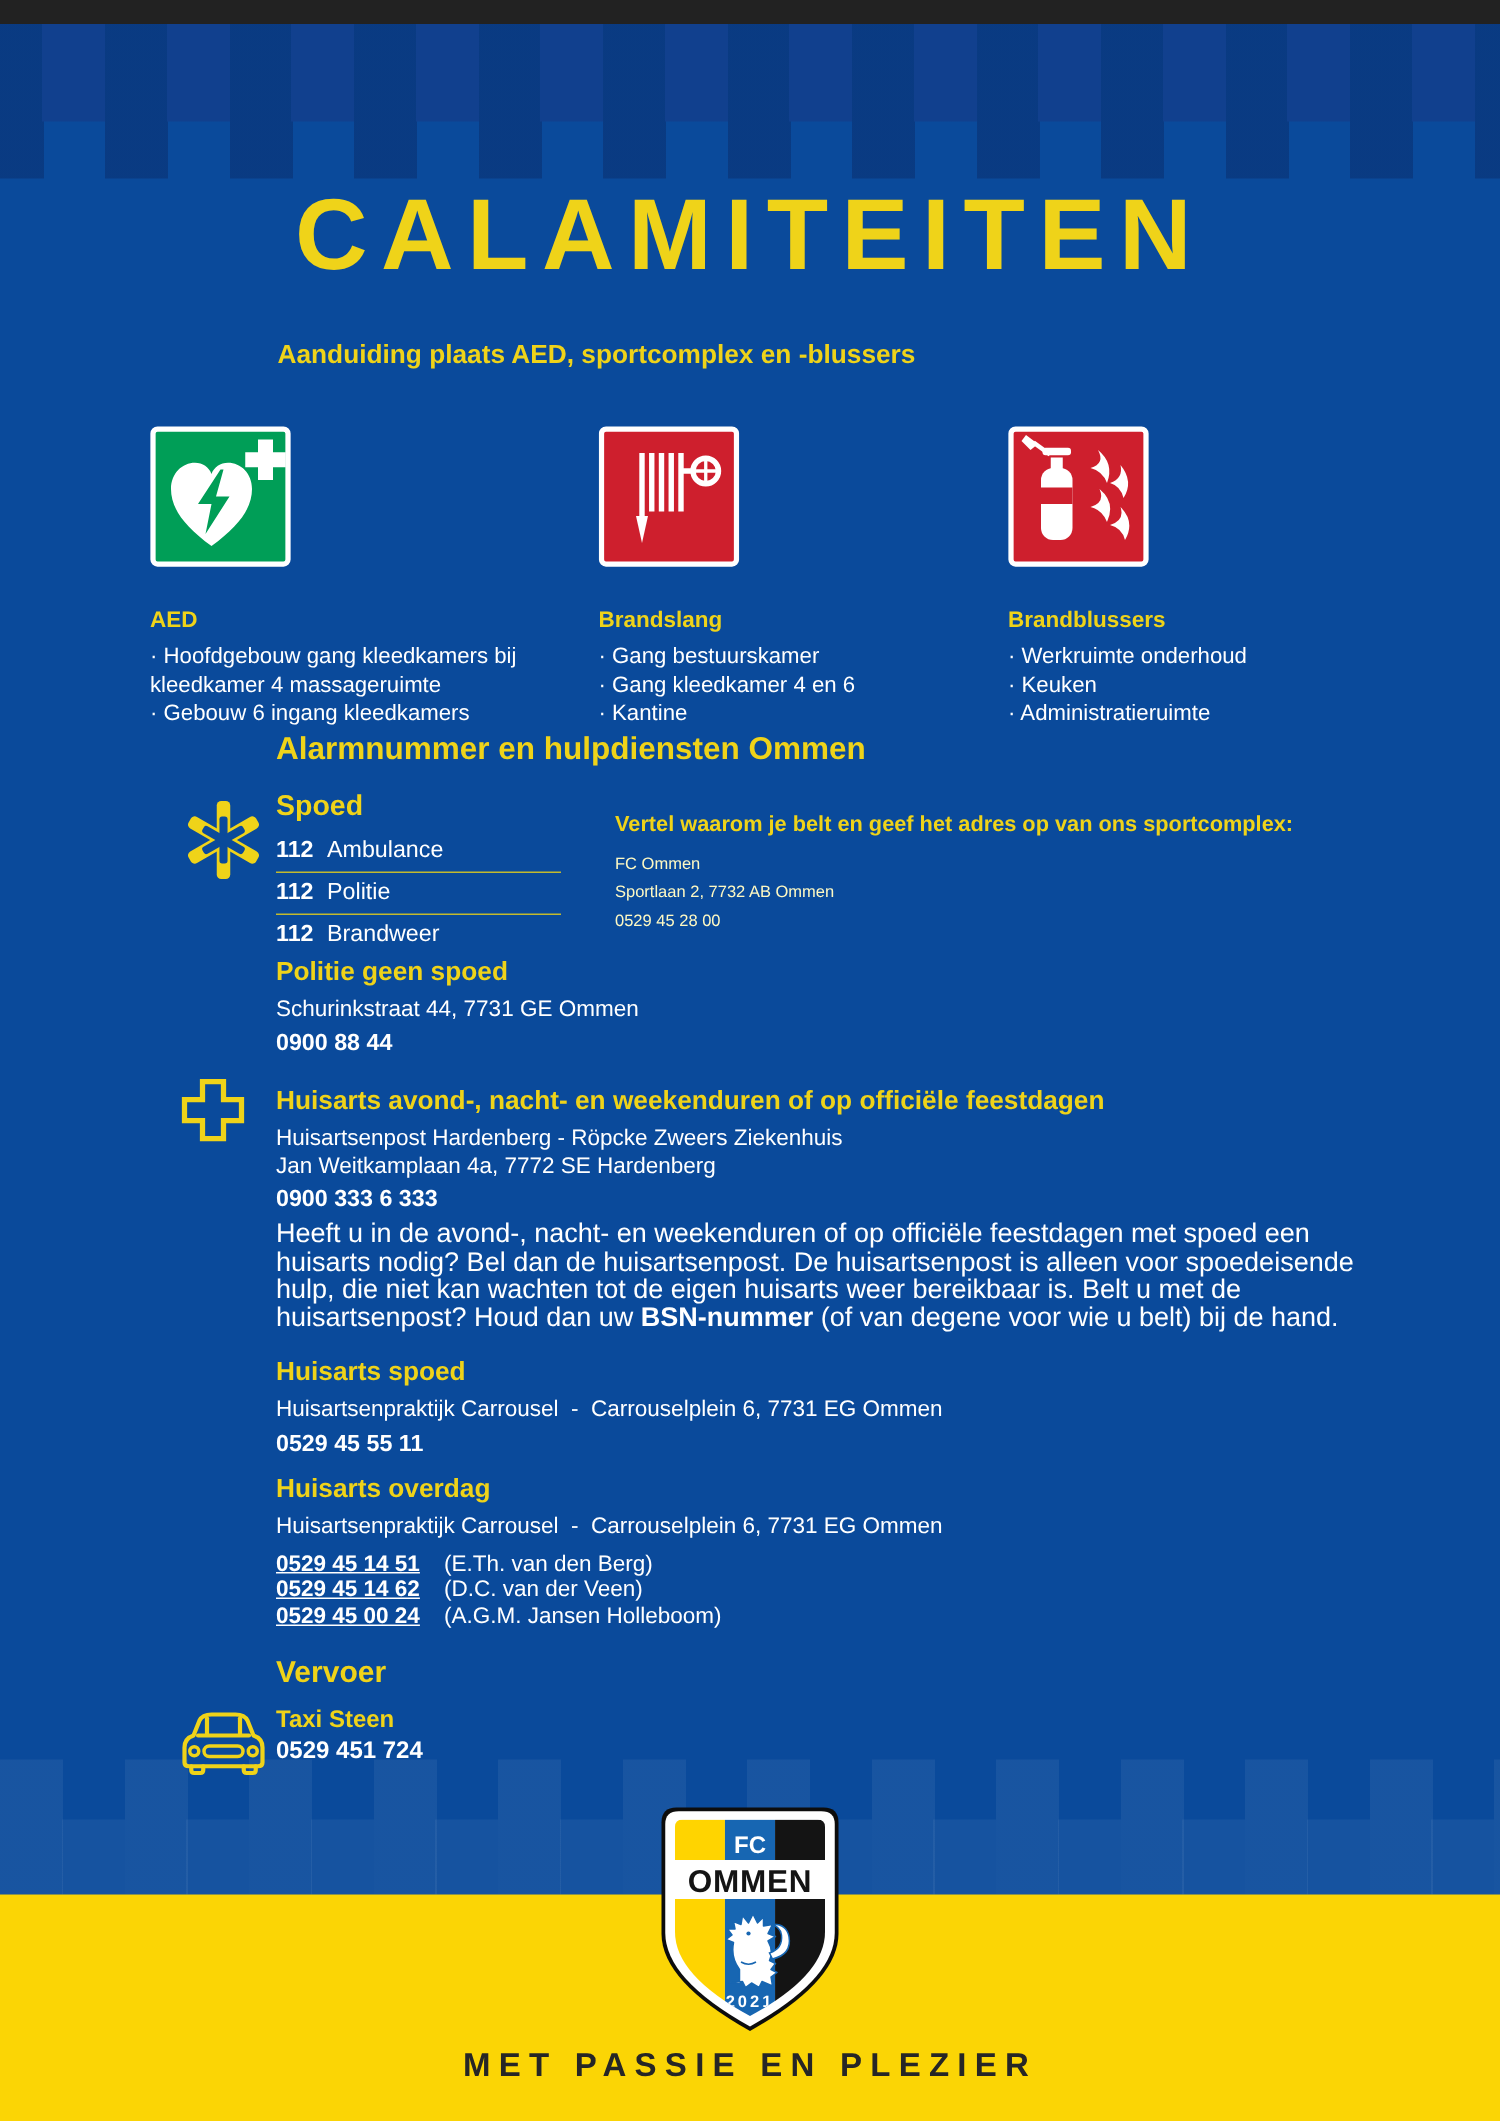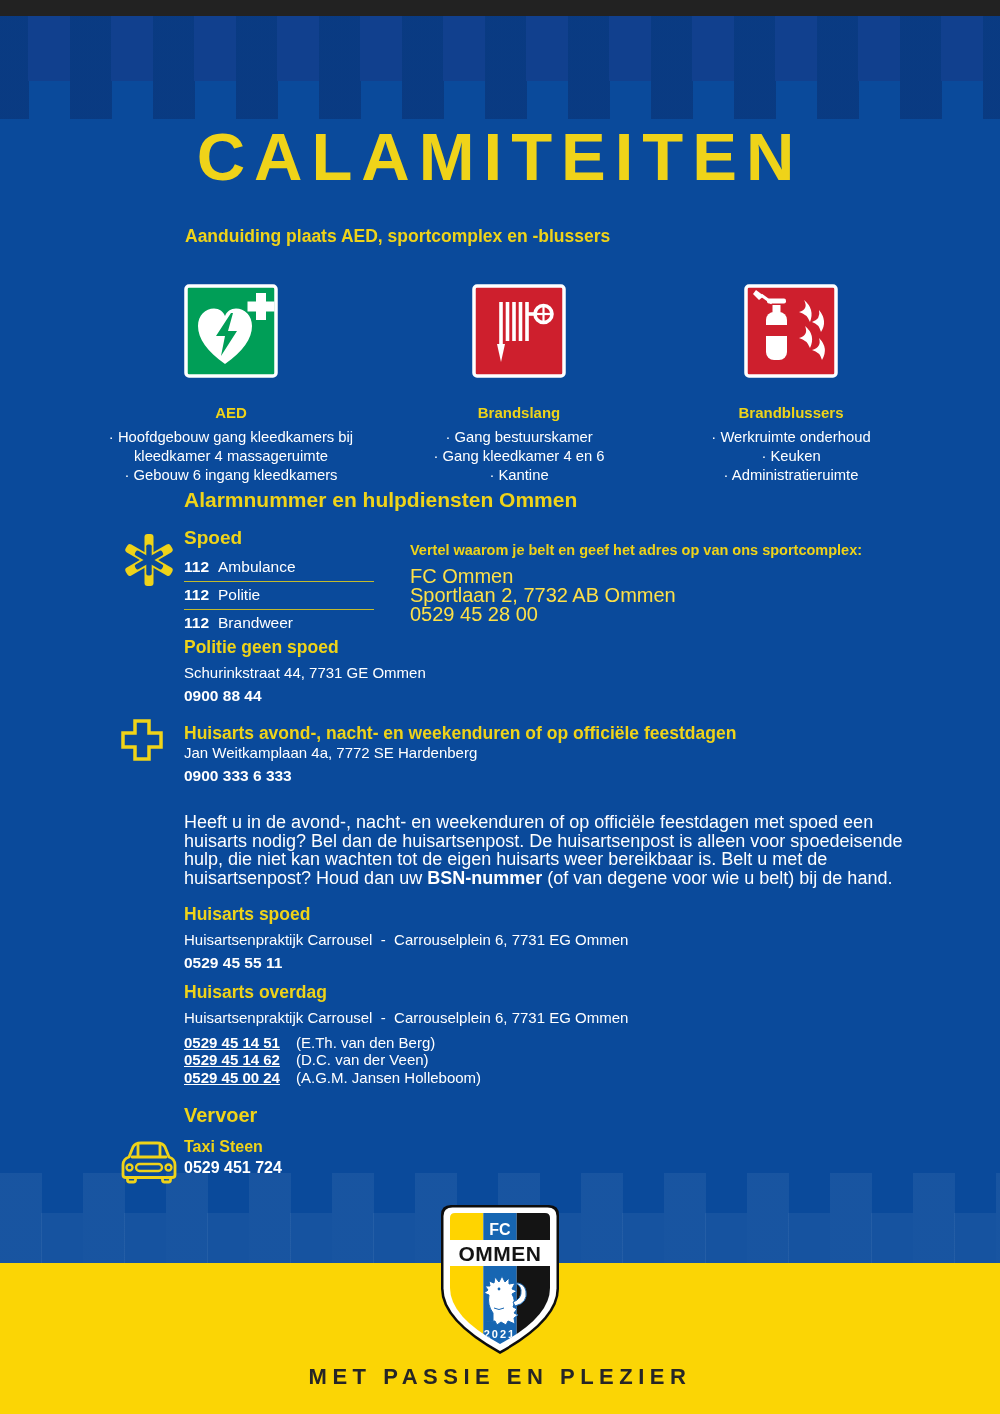--- a/index.html
+++ b/index.html
@@ -14,39 +14,39 @@
   .stripes-top{position:absolute;top:0;left:0;width:100%;height:65px;
     background:repeating-linear-gradient(90deg, transparent 0 28px, #11408e 28px 70px, transparent 70px 83px);}
   .stripes-bottom-tall{position:absolute;top:1157px;left:0;width:100%;height:90px;
     background:repeating-linear-gradient(90deg, rgba(255,255,255,0.06) 0 42px, transparent 42px 83px);}
   .stripes-bottom-short{position:absolute;top:1197px;left:0;width:100%;height:50px;
     background:repeating-linear-gradient(90deg, transparent 0 41px, rgba(255,255,255,0.05) 41px 83px);}
   .title{position:absolute;top:102px;left:0;width:1000px;text-align:center;
     font-size:67px;font-weight:800;letter-spacing:9px;color:#efd319;white-space:nowrap;}
   .subtitle{position:absolute;top:210px;left:185px;font-size:17.5px;font-weight:bold;color:#efd319;}
   
-  .sign-col{position:absolute;top:268px;text-align:center;color:#fff;}
+  .sign-col{position:absolute;top:268px;color:#fff;}
   .sign-col.aed{left:100px;width:262px;}
   .sign-col.slang{left:399px;width:240px;}
   .sign-col.bluss{left:672px;width:238px;}
   .sign-icon{display:inline-block;width:94px;height:94px;}
   .sign-label{margin-top:22px;font-size:15px;font-weight:bold;color:#efd319;}
   .sign-items{margin-top:7px;font-size:14.8px;line-height:19px;}
   .sign-item::before{content:"· ";}
   
   .h2{position:absolute;left:184px;font-size:21px;font-weight:bold;color:#efd319;}
   .icon-abs{position:absolute;}
   .spoed{position:absolute;left:184px;top:511px;color:#fff;}
   .spoed-title{font-size:19px;font-weight:bold;color:#efd319;margin-bottom:5px;}
   .num-row{width:190px;padding:4px 0 5px;font-size:15.5px;}
   .num-row.u{border-bottom:1px solid #c2ba2e;}
   .num{font-weight:bold;margin-right:9px;}
   .addr-note{position:absolute;left:410px;top:526px;}
   .addr-intro{font-size:14.5px;font-weight:bold;color:#efd319;margin-bottom:9px;}
-  .addr-lines{font-size:20px;line-height:19px;color:#fde047;}
+  .addr-lines{font-size:11px;line-height:19px;color:#fef9c3;}
   .block{position:absolute;left:184px;color:#fff;}
   .block .bh{font-size:17.5px;font-weight:bold;color:#efd319;}
   .block .bl{font-size:15px;line-height:18.5px;margin-top:6px;white-space:pre-wrap;}
   .block .bp{font-size:15.5px;font-weight:bold;margin-top:4px;}
   .note-par{position:absolute;left:184px;top:797px;width:730px;
     font-size:18px;line-height:18.6px;color:#fff;}
   .phone-row{font-size:15px;line-height:16.8px;margin-top:1px;}
   .phone-row .pn{display:inline-block;width:112px;font-weight:bold;text-decoration:underline;}
   .vervoer-h{position:absolute;left:184px;top:1088px;font-size:20px;font-weight:bold;color:#efd319;}
   .taxi-label{position:absolute;left:184px;top:1122px;font-size:16px;font-weight:bold;color:#efd319;}
@@ -188,20 +188,21 @@
   </div>
 
   <span class="icon-abs" style="left:120px;top:702px;width:44px;height:44px;">
     <svg viewBox="0 0 44 44" width="44" height="44">
       <path d="M15 3 H29 V15 H41 V29 H29 V41 H15 V29 H3 V15 H15 Z" fill="none" stroke="#efd319" stroke-width="3.5"></path>
     </svg>
   </span>
 
   <div class="block" style="top:707px;">
     <div class="bh">Huisarts avond-, nacht- en weekenduren of op officiële feestdagen</div>
+    <div class="bl">Huisartsenpost Hardenberg - Röpcke Zweers Ziekenhuis</div>
     <div class="bl" style="margin-top:0;">Jan Weitkamplaan 4a, 7772 SE Hardenberg</div>
     <div class="bp">0900 333 6 333</div>
   </div>
 
   <div class="note-par">
     <span>Heeft u in de avond-, nacht- en weekenduren of op officiële feestdagen met spoed een huisarts nodig? Bel dan de huisartsenpost. De huisartsenpost is alleen voor spoedeisende hulp, die niet kan wachten tot de eigen huisarts weer bereikbaar is. Belt u met de huisartsenpost? Houd dan uw </span><b>BSN-nummer</b><span> (of van degene voor wie u belt) bij de hand.</span>
   </div>
 
   <div class="block" style="top:888px;">
     <div class="bh">Huisarts spoed</div>

